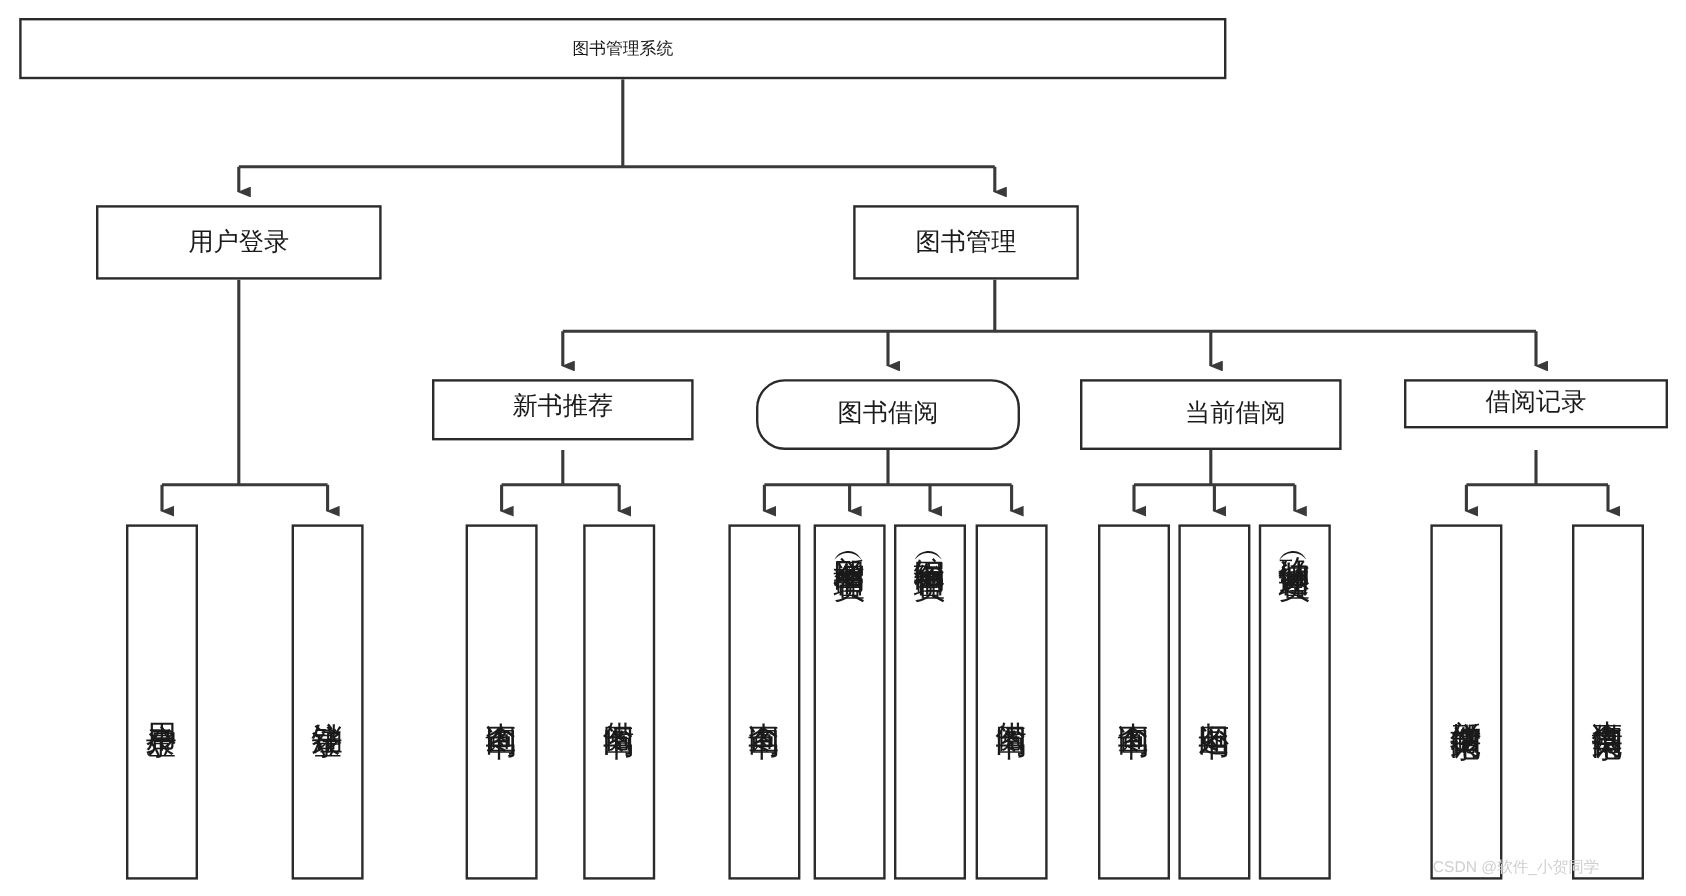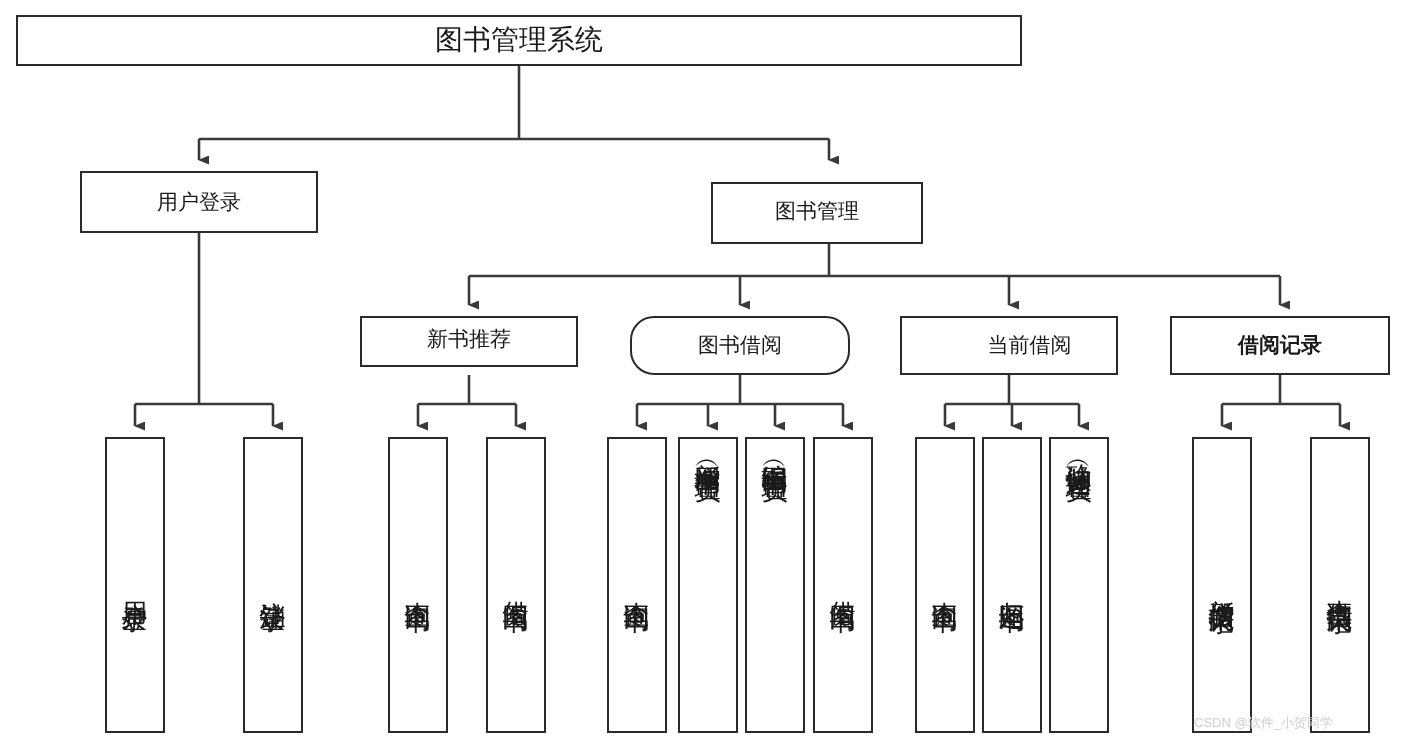--- a/index.html
+++ b/index.html
@@ -41,21 +41,21 @@
     text-align: center;
     line-height: 1.08;
     white-space: nowrap;
   }
   
   .node.horiz .node-label {
     font-size: 21px;
     writing-mode: horizontal-tb;
   }
   .node.root .node-label {
-    font-size: 28px;
+    font-size: 14px;
   }
   
   .node.vert {
     align-items: flex-start;
     padding-top: 4px;
   }
   .node.vert .node-label {
     writing-mode: vertical-rl;
     text-orientation: upright;
     font-size: 26px;
@@ -122,33 +122,33 @@
       </g>
   </svg>
 
   <div id="node-layer">
       <div class="node horiz root" style="left: 16px; top: 15px; width: 1006px; height: 51px;">
         <span class="node-label">图书管理系统</span>
       </div>
       <div class="node horiz" style="left: 80px; top: 171px; width: 238px; height: 62px;">
         <span class="node-label">用户登录</span>
       </div>
-      <div class="node horiz" style="left: 711px; top: 182px; width: 212px; height: 62px; font-family: Liberation Mono, monospace;">
+      <div class="node horiz" style="left: 711px; top: 171px; width: 188px; height: 62px;">
         <span class="node-label">图书管理</span>
       </div>
       <div class="node horiz" style="left: 360px; top: 316px; width: 218px; height: 51px; font-family: Liberation Mono, monospace;">
         <span class="node-label">新书推荐</span>
       </div>
       <div class="node horiz" style="left: 630px; top: 316px; width: 220px; height: 59px; border-radius: 24px;">
         <span class="node-label">图书借阅</span>
       </div>
       <div class="node horiz" style="left: 900px; top: 316px; width: 218px; height: 59px; padding-left: 41px;">
         <span class="node-label">当前借阅</span>
       </div>
-      <div class="node horiz" style="left: 1170px; top: 316px; width: 220px; height: 59px; font-weight: bold;">
+      <div class="node horiz" style="left: 1170px; top: 316px; width: 220px; height: 41px;">
         <span class="node-label">借阅记录</span>
       </div>
       <div class="node vert centered" style="left: 105px; top: 437px; width: 60px; height: 296px;">
         <span class="node-label">用户登录</span>
       </div>
       <div class="node vert centered" style="left: 243px; top: 437px; width: 60px; height: 296px;">
         <span class="node-label">注销登录</span>
       </div>
       <div class="node vert centered" style="left: 388px; top: 437px; width: 60px; height: 296px;">
         <span class="node-label">查询图书</span>

